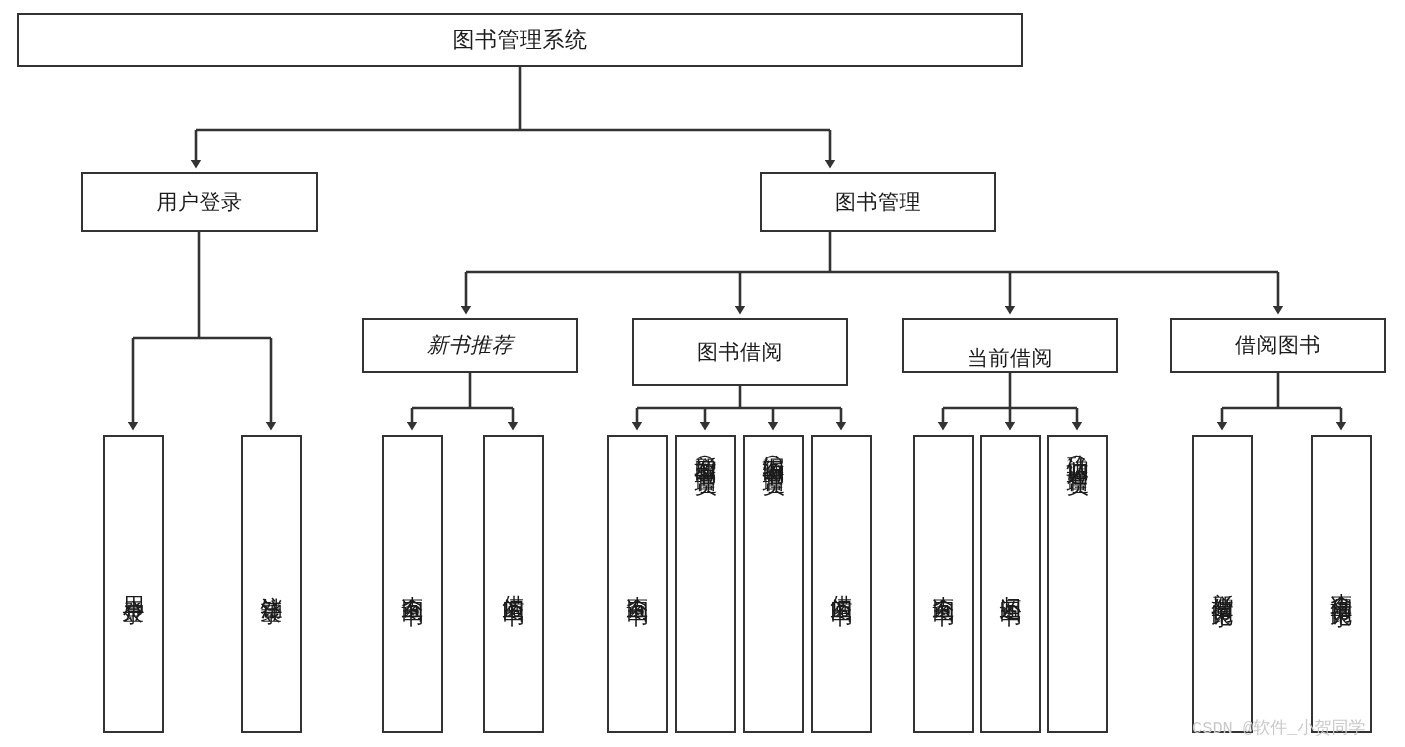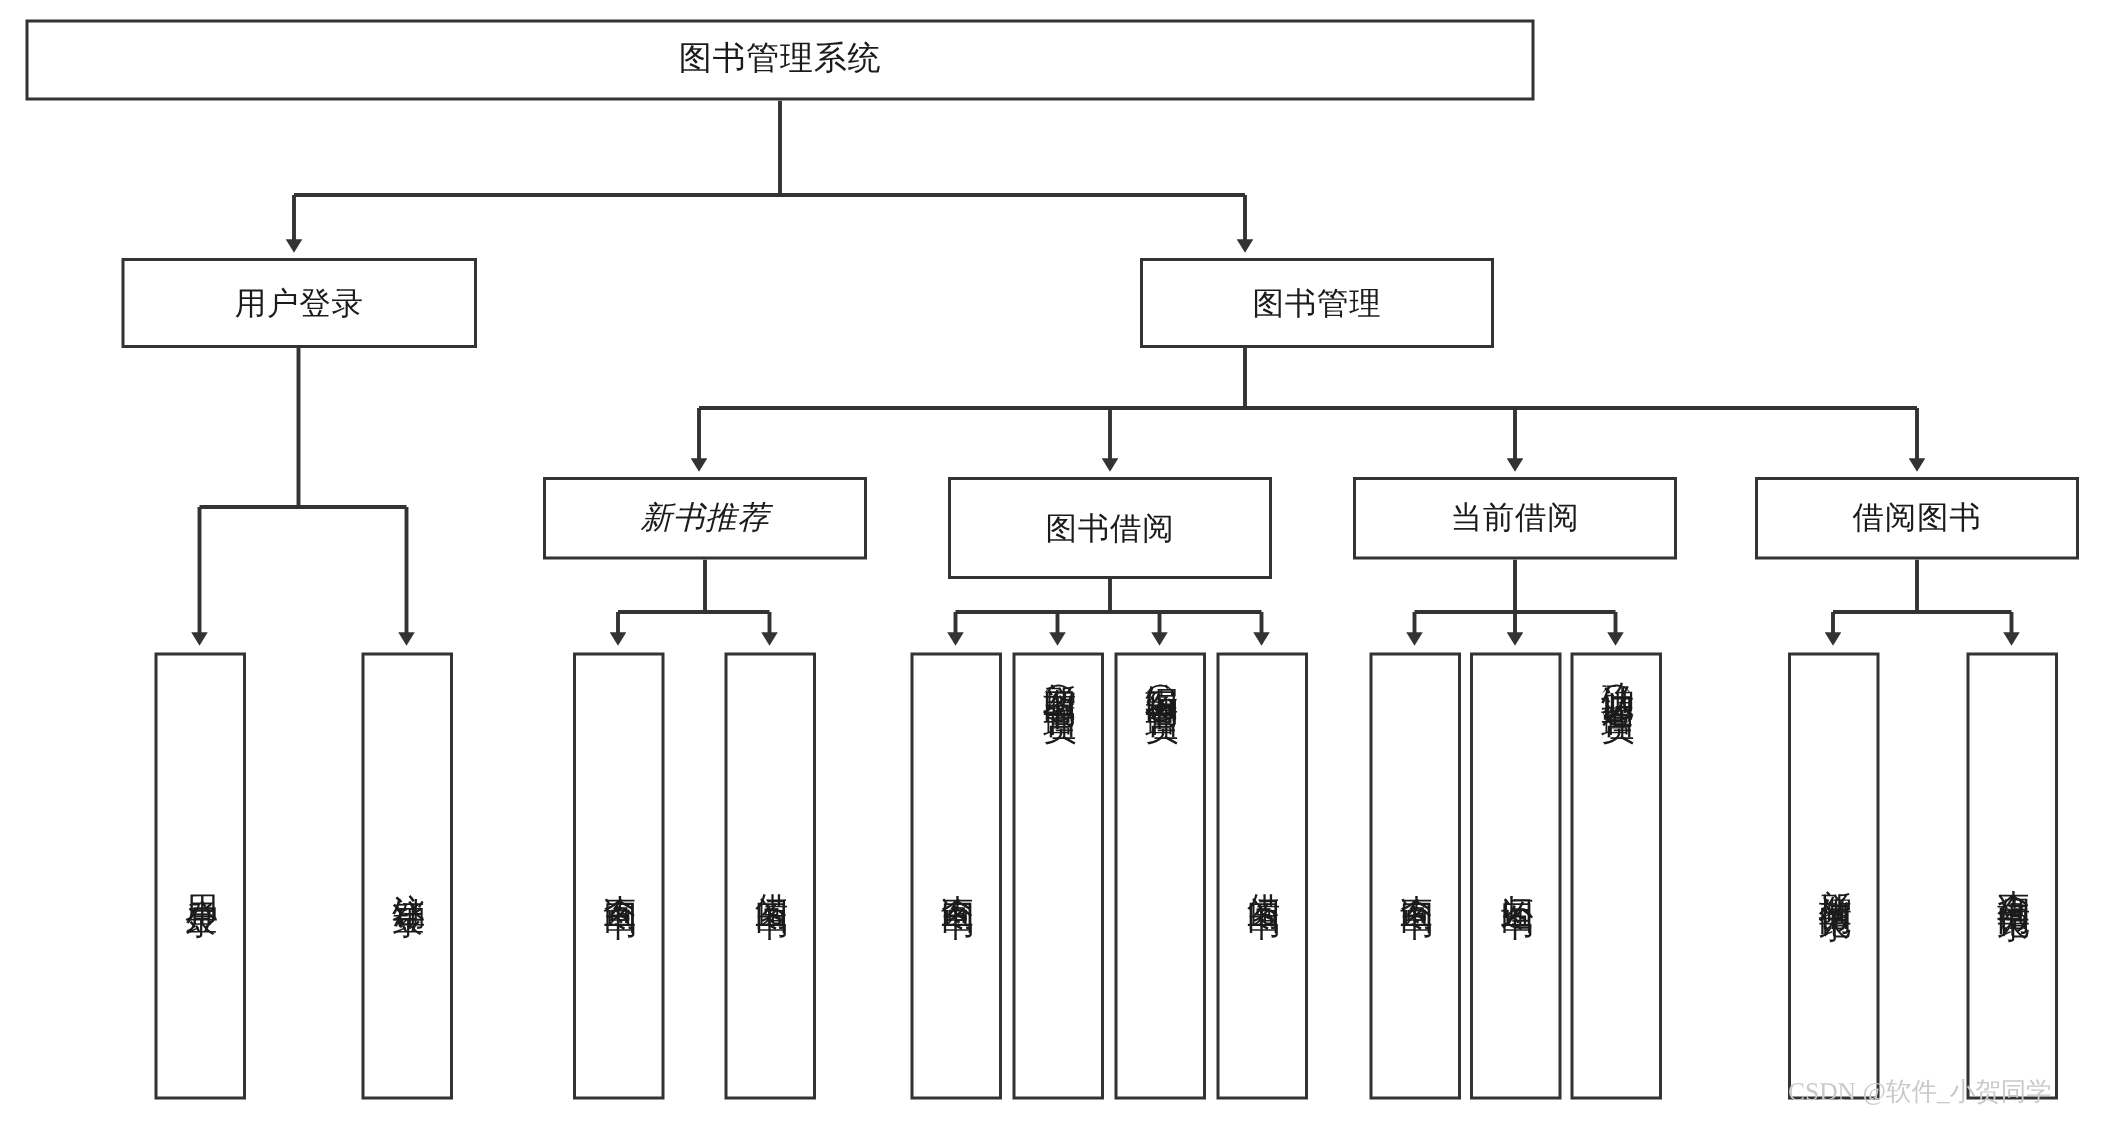--- a/index.html
+++ b/index.html
@@ -64,21 +64,21 @@
   }
   .node.v.center {
     align-items: center;
   }
   .watermark {
     position: absolute;
     color: #c9c9c9;
     font-size: 17px;
     white-space: nowrap;
     z-index: 5;
-    font-family: Liberation Serif, serif;
+    font-family: Liberation Mono, monospace;
   }
 </style>
 </head>
 <body>
 
 <div id="canvas">
 
   <svg id="edges" viewBox="0 0 1405 747">
     <defs>
       <marker id="arrow" markerWidth="9" markerHeight="11" refX="0.5" refY="5.5" orient="auto" markerUnits="userSpaceOnUse">
@@ -139,21 +139,21 @@
   <div class="node h" style="left:712px; top:172px; width:236px; height:60px;margin-left:48px;">
     <span class="label">图书管理</span>
   </div>
 
   <div class="node h" style="left:362px; top:318px; width:216px; height:55px;font-style:italic;">
     <span class="label">新书推荐</span>
   </div>
   <div class="node h" style="left:632px; top:318px; width:216px; height:68px;">
     <span class="label">图书借阅</span>
   </div>
-  <div class="node h" style="left:902px; top:318px; width:216px; height:55px;">
+  <div class="node h" style="left:902px; top:318px; width:216px; height:55px;align-items:flex-end;">
     <span class="label">当前借阅</span>
   </div>
   <div class="node h" style="left:1170px; top:318px; width:216px; height:55px;">
     <span class="label">借阅图书</span>
   </div>
 
   <div class="node v center" style="left:103px; top:435px; width:61px; height:298px;">
     <span class="label">用户登录</span>
   </div>
   <div class="node v center" style="left:241px; top:435px; width:61px; height:298px;">

